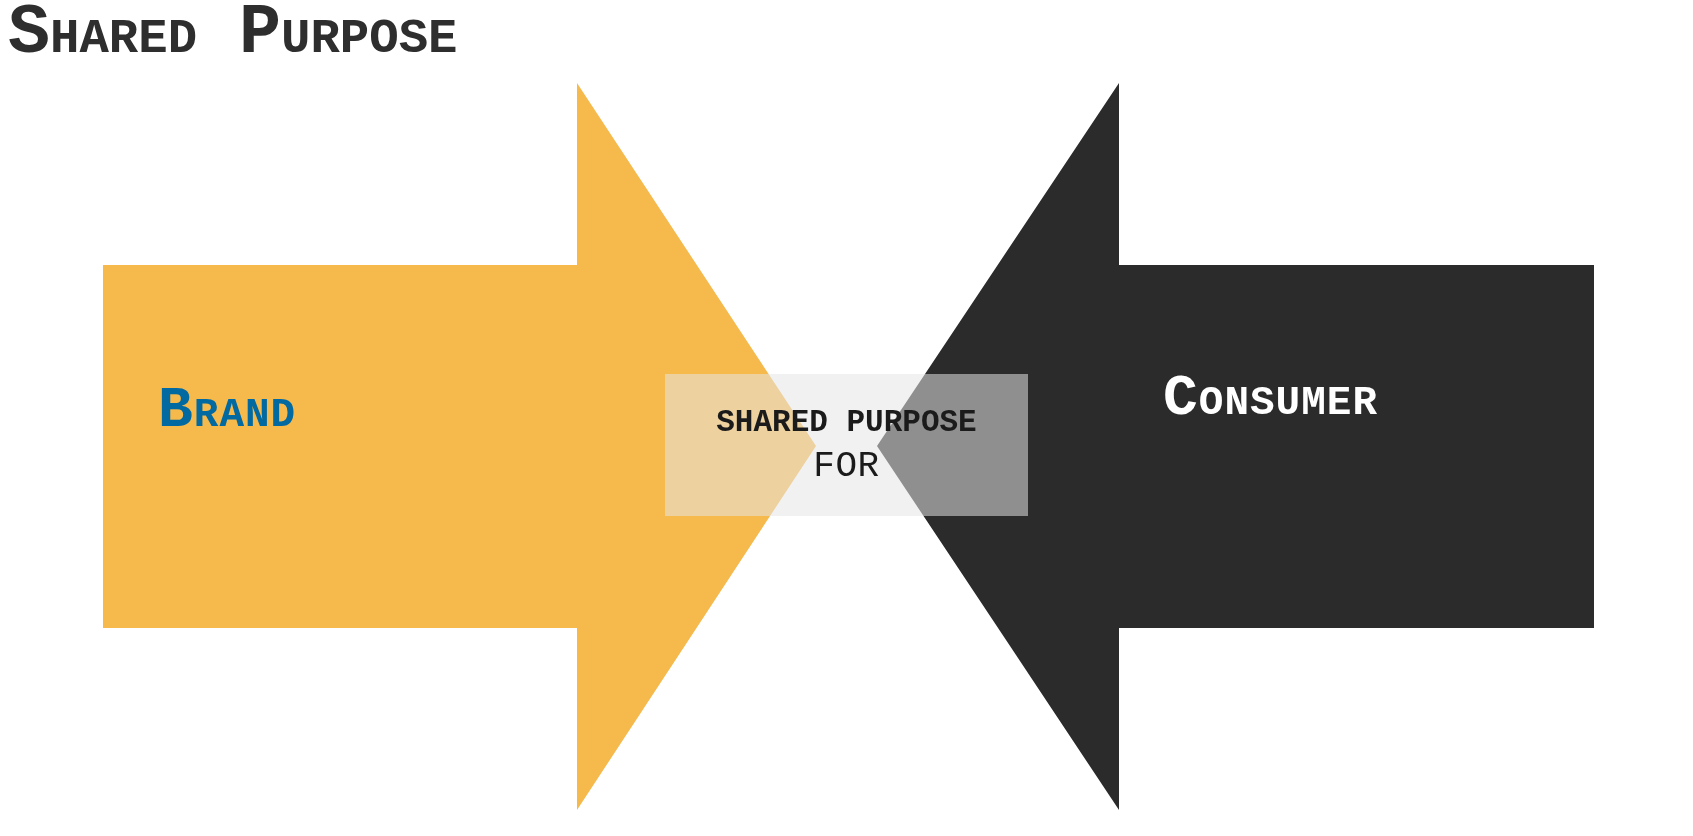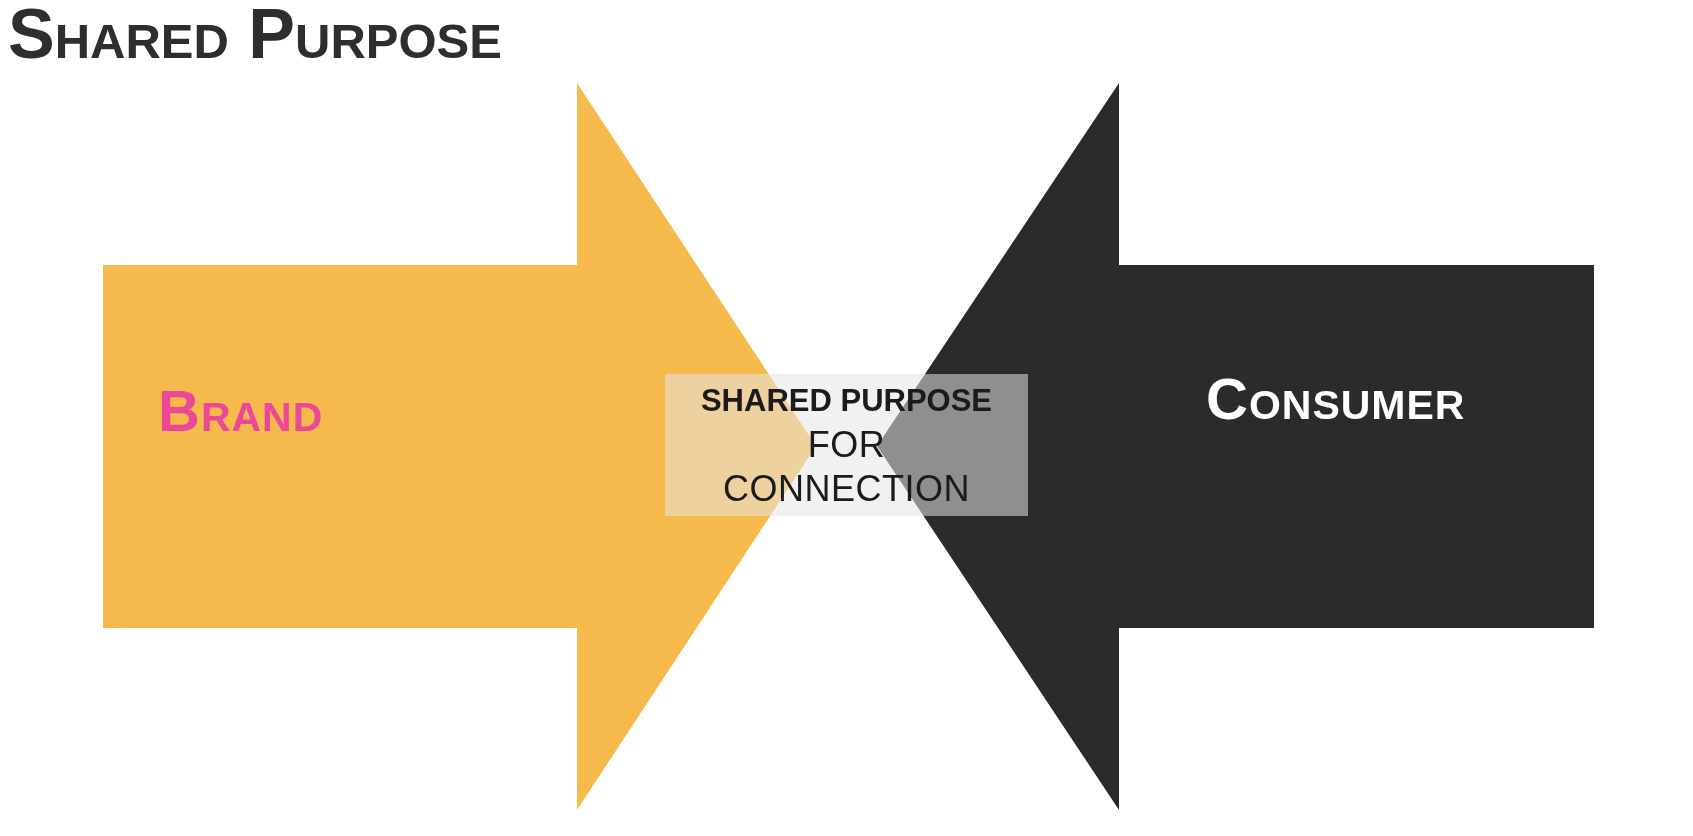--- a/index.html
+++ b/index.html
@@ -6,21 +6,21 @@
     margin: 0;
     padding: 0;
     background: #ffffff;
   }
   .canvas {
     position: relative;
     width: 1693px;
     height: 836px;
     background: #ffffff;
     overflow: hidden;
-    font-family: Liberation Sans, sans-serif;
+    font-family: Liberation Mono, monospace;
   }
   .slide-title {
     position: absolute;
     left: 8px;
     top: -8px;
     margin: 0;
     font-size: 70px;
     line-height: 84px;
     font-weight: 700;
     font-variant: small-caps;
@@ -43,21 +43,21 @@
     position: absolute;
     z-index: 3;
     font-weight: 700;
     font-variant: small-caps;
     font-size: 58px;
     line-height: 77px;
     letter-spacing: 1px;
     white-space: nowrap;
   }
   .arrow-label-left  { left: 158px; top: 372px; }
-  .arrow-label-right { left: 1206px; top: 360px; }
+  .arrow-label-right { left: 1163px; top: 360px; }
   .center-panel {
     position: absolute;
     z-index: 2;
     left: 665px;
     top: 374px;
     width: 363px;
     height: 142px;
     display: flex;
     flex-direction: column;
     align-items: center;
@@ -80,27 +80,26 @@
 <body>
 
 <div class="canvas">
 
   <h1 class="slide-title" style="color: rgb(46, 46, 46);">Shared Purpose</h1>
 
   <div class="arrow arrow-left" style="background: rgb(246, 185, 76);"></div>
 
   <div class="arrow arrow-right" style="background: rgb(43, 43, 43);"></div>
 
-  <div class="arrow-label arrow-label-left" style="color: #ec4899;">
+  <div class="arrow-label arrow-label-left" style="color: #0369a1;">
     <div>Brand</div>
   </div>
 
   <div class="arrow-label arrow-label-right" style="color: rgb(255, 255, 255);">
     <div>Consumer</div>
   </div>
 
   <div class="center-panel" style="background: rgba(229, 229, 229, 0.54);">
     <div class="cp-line cp-line-bold" style="color: rgb(27, 27, 27);">SHARED PURPOSE</div>
     <div class="cp-line" style="color: rgb(27, 27, 27);">FOR</div>
-    <div class="cp-line" style="color: rgb(27, 27, 27);">CONNECTION</div>
   </div>
 
 </div>
 
 </body></html>

